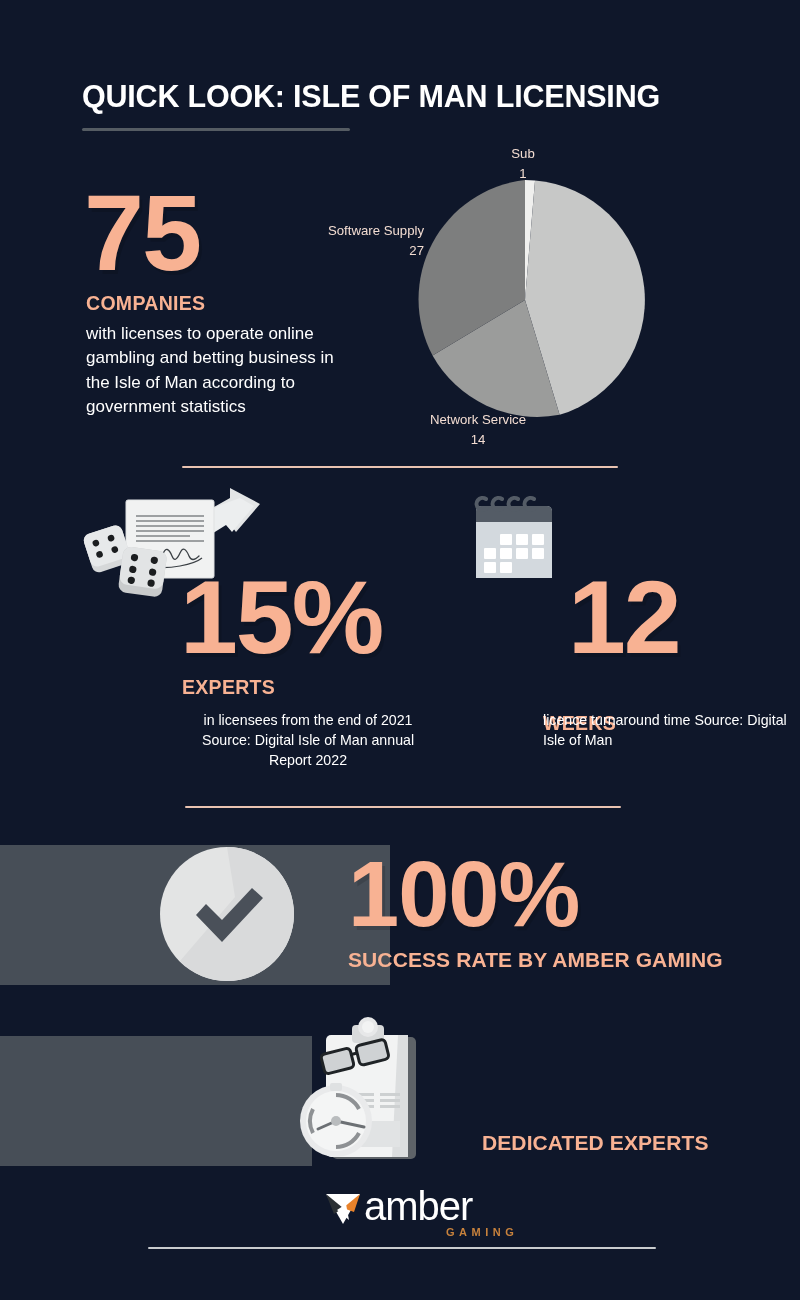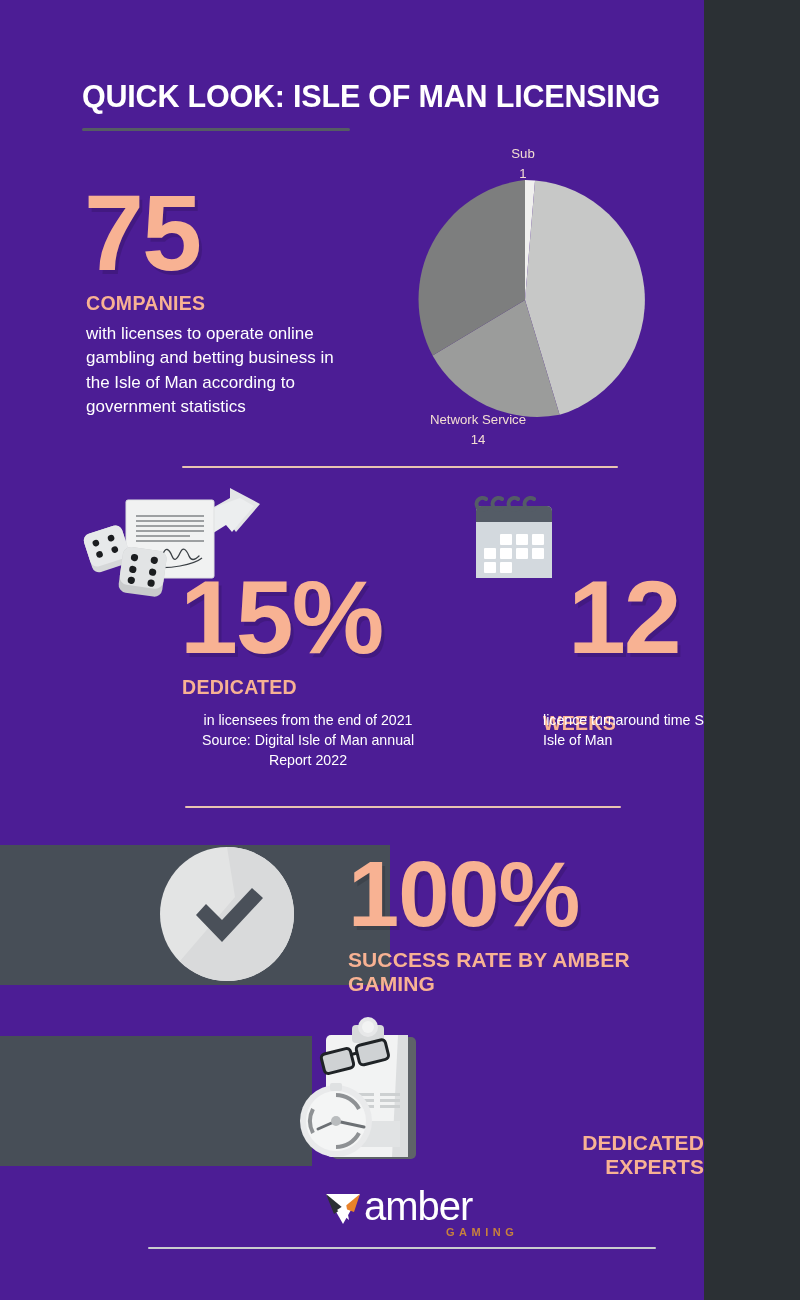--- a/index.html
+++ b/index.html
@@ -5,22 +5,22 @@
 <style>
   * { box-sizing: border-box; margin: 0; padding: 0; }
   html, body {
     width: 800px; height: 1300px;
     background: #2b3034;
     font-family: "Liberation Sans", sans-serif;
     overflow: hidden;
   }
   .page {
     position: relative;
-    width: 704px; height: 1300px;
-    background: #4c1d95;
+    width: 800px; height: 1300px;
+    background: #0f172a;
     overflow: hidden;
   }
 
   
   .title {
     position: absolute; left: 82px; top: 80px;
     width: 660px;
     font-size: 30.5px;
     font-weight: 700;
     letter-spacing: -0.2px;
@@ -211,20 +211,24 @@
     </svg>
   </div>
 
   <div class="pie-lbl lbl-sub">
     <span>Sub</span>
     <span class="v">1</span>
   </div>
   <div class="pie-lbl lbl-network">
     <span>Network Service</span>
     <span class="v">14</span>
+  </div>
+  <div class="pie-lbl lbl-software">
+    <span>Software Supply</span>
+    <span class="v">27</span>
   </div>
 
   <div class="rule-peach rule-1"></div>
 
   <div class="icon-dice">
     <svg width="190" height="115" viewBox="0 0 190 115">
 
       <path d="M120 28 L152 10 L152 0 L182 16 L158 44 L152 36 L152 26 L124 45 Z" fill="#e3e5e6"></path>
       <path d="M118 32 L140 18 L162 10 L176 18 L154 44 L148 37 L124 52 Z" fill="#eceeef"></path>
 
@@ -258,21 +262,21 @@
         <circle cx="32" cy="10" r="3.6" fill="#1b1d1f"></circle>
         <circle cx="12" cy="22" r="3.6" fill="#1b1d1f"></circle>
         <circle cx="32" cy="22" r="3.6" fill="#1b1d1f"></circle>
         <circle cx="12" cy="33" r="3.6" fill="#1b1d1f"></circle>
         <circle cx="32" cy="33" r="3.6" fill="#1b1d1f"></circle>
       </g>
     </svg>
   </div>
 
   <div class="pct15-num">15%</div>
-  <div class="pct15-label">DEDICATED</div>
+  <div class="pct15-label">EXPERTS</div>
   <div class="pct15-body">in licensees from the end of 2021 Source: Digital Isle of Man annual Report 2022</div>
 
   <div class="icon-calendar">
     <svg width="92" height="90" viewBox="0 0 92 90">
       <rect x="6" y="14" width="76" height="72" rx="5" fill="#c8ced4"></rect>
       <rect x="6" y="14" width="76" height="22" rx="5" fill="#545c66"></rect>
       <rect x="6" y="30" width="76" height="56" rx="0" fill="#d3d9de"></rect>
       <rect x="6" y="78" width="76" height="8" rx="4" fill="#d3d9de"></rect>
       <g stroke="#545c66" stroke-width="4" fill="none" stroke-linecap="round">
         <path d="M17 16 a6 6 0 1 1 -1 -9"></path>

